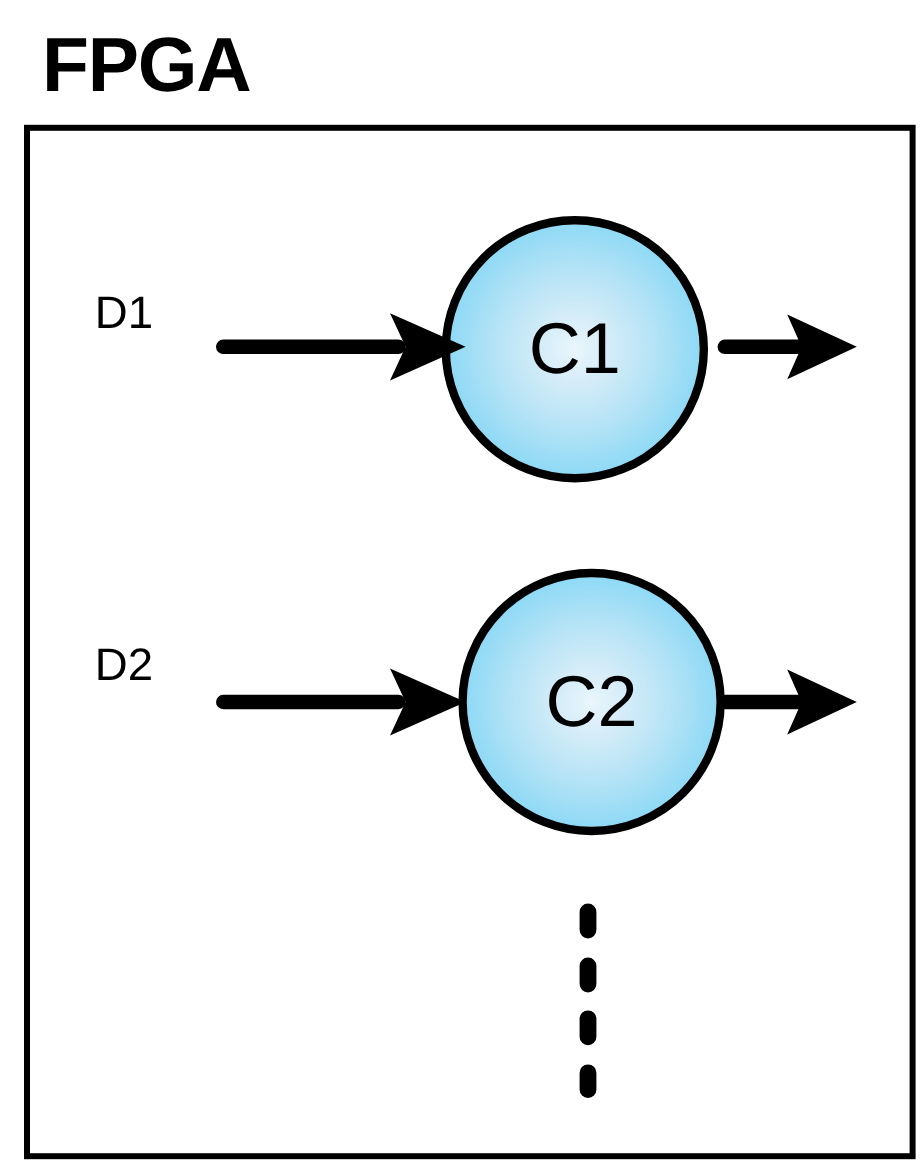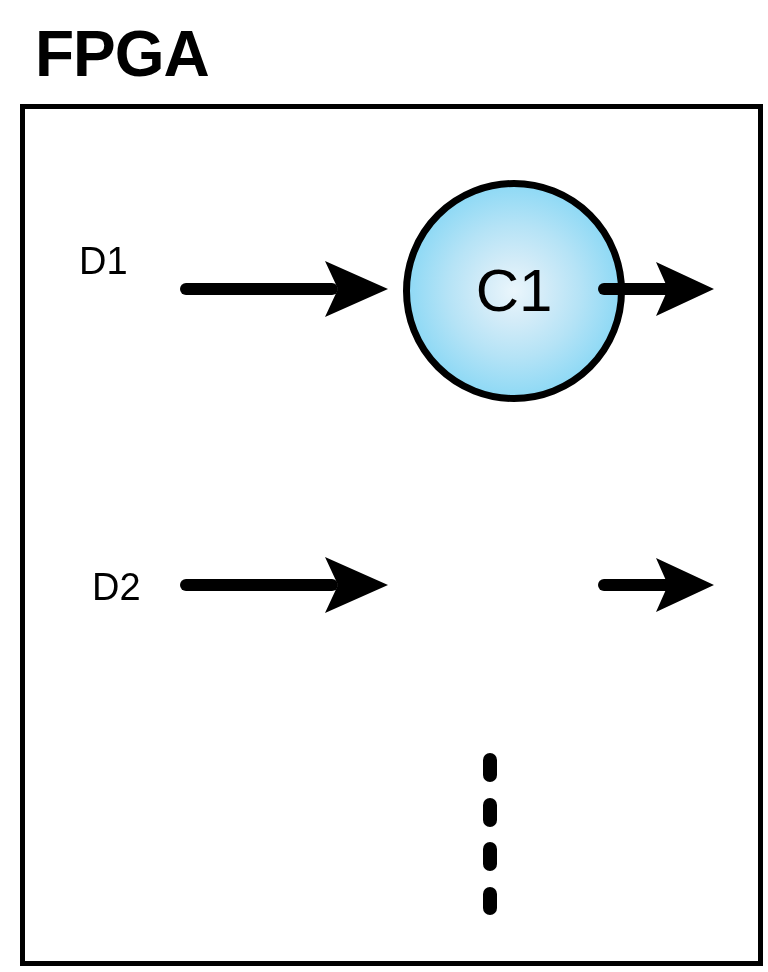--- a/index.html
+++ b/index.html
@@ -45,35 +45,35 @@
     background: radial-gradient(circle at 50% 50%,
       #eaf6fc 0%,
       #d4ecf8 20%,
       #b5e3f6 45%,
       #8ed9f5 72%,
       #66ccf3 100%);
     display: flex;
     align-items: center;
     justify-content: center;
   }
-  .node-circle.c1 { left: 403px; top: 180px; }
+  .node-circle.c1 { left: 368px; top: 180px; }
   .node-circle.c2 { left: 382px; top: 474px; }
   .node-label {
     font-size: 60px;
     line-height: 1;
     color: #000000;
   }
   .input-label {
     position: absolute;
     font-size: 38px;
     line-height: 1;
     color: #000000;
   }
   .input-label.d1 { left: 79px; top: 242px; }
-  .input-label.d2 { left: 92px; top: 536px; margin-top: 32px; }
+  .input-label.d2 { left: 79px; top: 536px; }
   .arrow-overlay {
     position: absolute;
     left: 0;
     top: 0;
     width: 768px;
     height: 972px;
     pointer-events: none;
   }
   .arrow-stroke {
     stroke: #000000;
@@ -98,20 +98,23 @@
   <div class="fpga-box"></div>
 
   <div class="input-label d1">D1</div>
 
   <div class="input-label d2">D2</div>
 
   <div class="node-circle c1">
     <span class="node-label">C1</span>
   </div>
 
+  <div class="node-circle c2">
+    <span class="node-label">C2</span>
+  </div>
 
   <svg class="arrow-overlay" viewBox="0 0 768 972" xmlns="http://www.w3.org/2000/svg">
 
     <g>
       <line class="arrow-stroke" x1="186" y1="289" x2="332" y2="289"></line>
       <polygon class="arrow-head" points="325,261 388,289 325,317 338,289"></polygon>
     </g>
 
     <g>
       <line class="arrow-stroke" x1="604" y1="289" x2="668" y2="289"></line>

